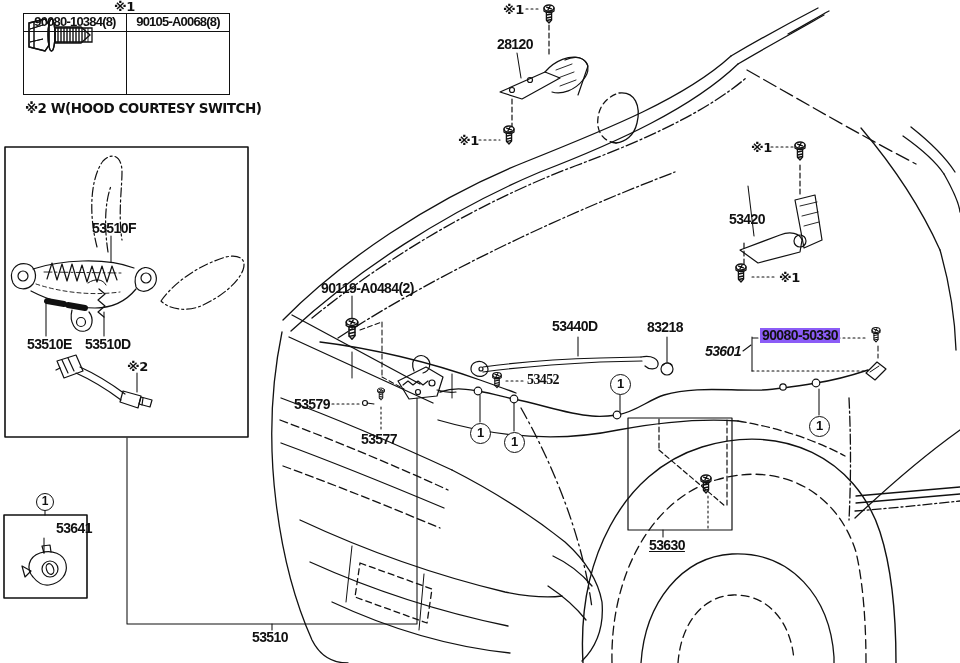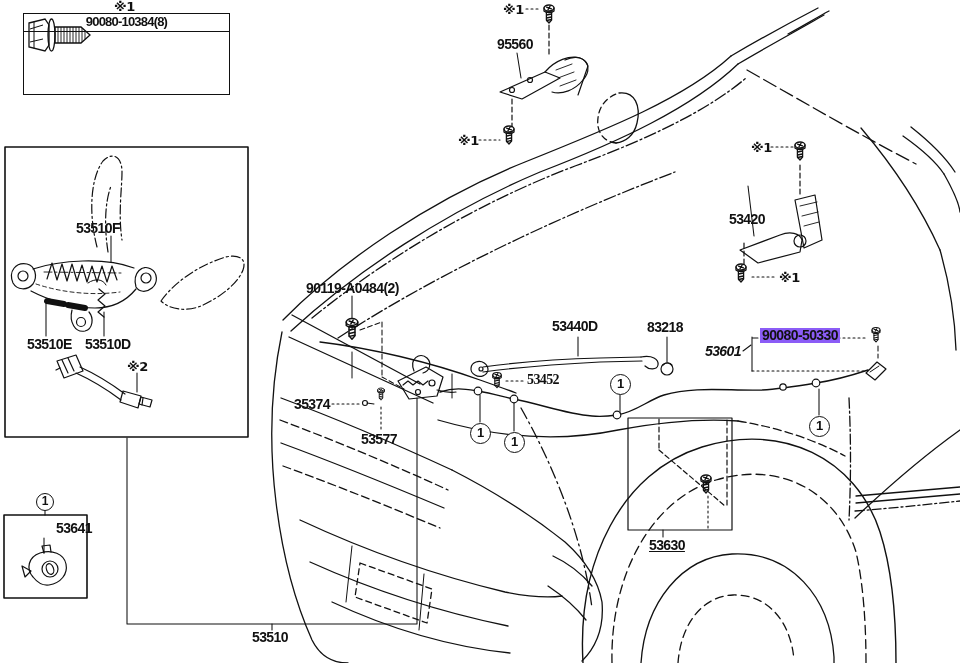--- a/index.html
+++ b/index.html
@@ -252,37 +252,51 @@
         <svg width="80" height="44" viewBox="0 0 80 44" fill="none" stroke="#111" stroke-width="1.3">
           <path d="M5,9 L21,5 L25,11 L25,31 L21,37 L5,33 Z"></path>
           <path d="M10,7.5 L10,34.5" stroke-width="1"></path>
           <path d="M6,15 L19,11 M6,28 L19,25" stroke-width="1"></path>
           <ellipse cx="27.5" cy="21" rx="3.5" ry="16"></ellipse>
           <path d="M31,13 L57,13 L66,21 L57,29 L31,29 Z"></path>
           <path d="M34,13 V29 M37,13 V29 M40,13 V29 M43,13 V29 M46,13 V29 M49,13 V29 M52,13 V29 M55,13 V29 M58,14 V28 M61,17 V25" stroke-width="0.9"></path>
         </svg>
       </div>
     </div>
+    <div class="ft-col">
+      <div class="ft-head">90105-A0068(8)</div>
+      <div class="ft-art">
+        <svg width="80" height="44" viewBox="0 0 80 44" fill="none" stroke="#111" stroke-width="1.3">
+          <path d="M5,9 L21,5 L25,11 L25,31 L21,37 L5,33 Z"></path>
+          <path d="M10,7.5 L10,34.5" stroke-width="1"></path>
+          <path d="M6,15 L19,11 M6,28 L19,25" stroke-width="1"></path>
+          <ellipse cx="27.5" cy="21" rx="3.5" ry="16"></ellipse>
+          <path d="M31,14 L68,14 L68,28 L31,28 Z"></path>
+          <path d="M34,14 V28 M37,14 V28 M40,14 V28 M43,14 V28 M46,14 V28 M49,14 V28 M52,14 V28 M55,14 V28 M58,14 V28 M61,14 V28 M64,14 V28" stroke-width="0.9"></path>
+        </svg>
+      </div>
+    </div>
   </div>
-
-  <div class="lbl" style="left:76px;top:221px;">53510F</div>
+  <div class="lbl note-line" style="left:25px;top:101px;">※2 W(HOOD COURTESY SWITCH)</div>
+
+  <div class="lbl" style="left:92px;top:221px;">53510F</div>
   <div class="lbl" style="left:27px;top:337px;">53510E</div>
   <div class="lbl" style="left:85px;top:337px;">53510D</div>
   <div class="lbl mark" style="left:127px;top:360px;">※2</div>
 
-  <div class="lbl" style="left:497px;top:37px;">95560</div>
+  <div class="lbl" style="left:497px;top:37px;">28120</div>
   <div class="lbl mark" style="left:503px;top:3px;">※1</div>
   <div class="lbl mark" style="left:458px;top:134px;">※1</div>
 
   <div class="lbl" style="left:729px;top:170px;margin-top:42px;">53420</div>
   <div class="lbl mark" style="left:751px;top:141px;">※1</div>
   <div class="lbl mark" style="left:779px;top:271px;">※1</div>
 
-  <div class="lbl" style="left:306px;top:281px;">90119-A0484(2)</div>
-  <div class="lbl" style="left:294px;top:397px;">35374</div>
+  <div class="lbl" style="left:321px;top:281px;">90119-A0484(2)</div>
+  <div class="lbl" style="left:294px;top:397px;">53579</div>
   <div class="lbl" style="left:361px;top:432px;text-align:center;">53577</div>
 
   <div class="lbl" style="left:552px;top:319px;text-align:right;">53440D</div>
   <div class="lbl" style="left:647px;top:320px;">83218</div>
   <div class="lbl" style="left:527px;top:372px;font-family:Liberation Serif, serif;">53452</div>
 
   <div class="lbl" style="left:705px;top:344px;font-style:italic;">53601</div>
   <div class="lbl" style="left:760px;top:328px;background:#8b5cf6;padding:0 2px;">90080-50330</div>
 
   <div class="lbl" style="left:25px;top:521px;margin-left:31px;">53641</div>

